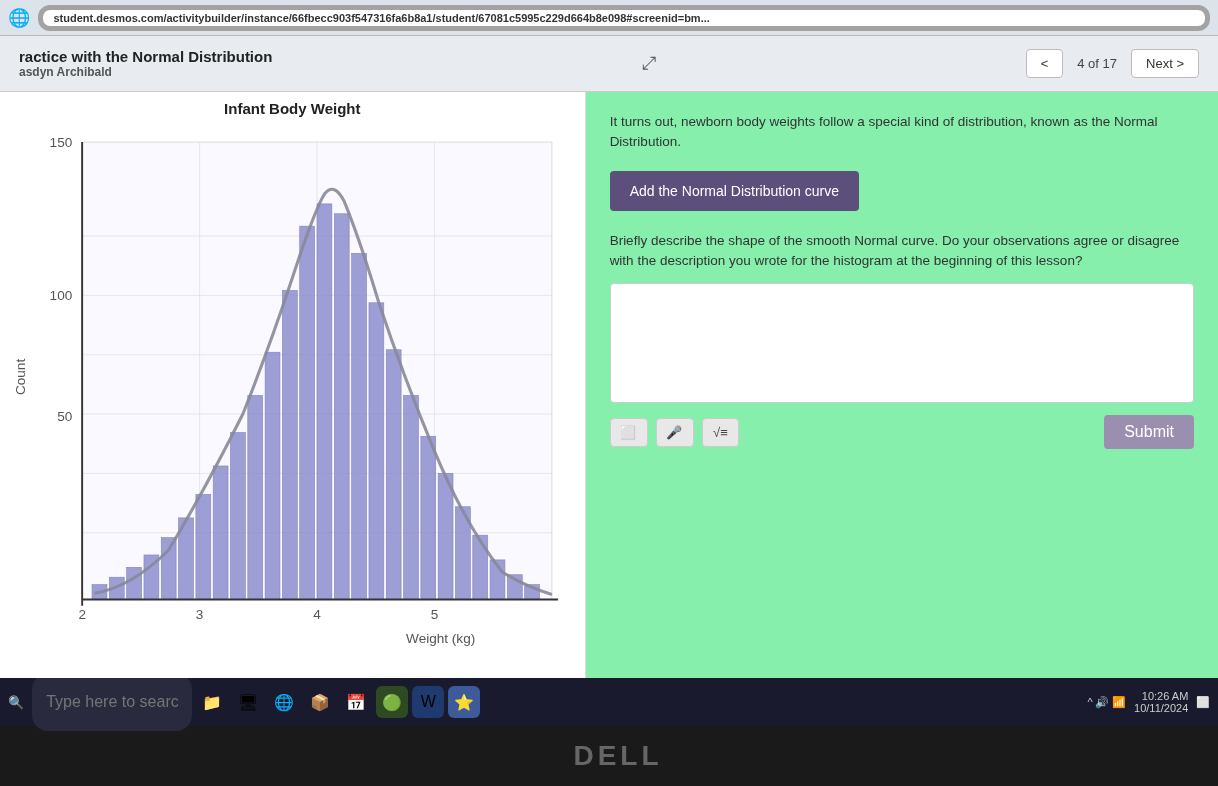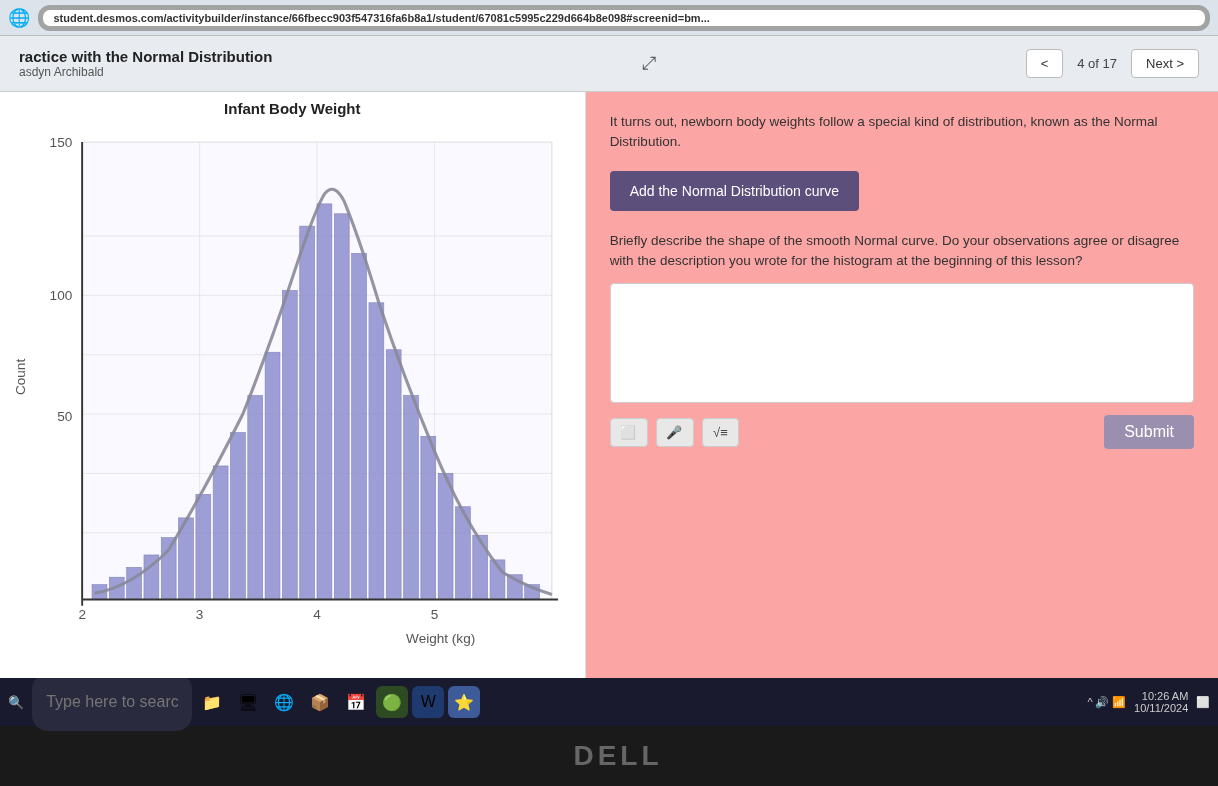--- a/index.html
+++ b/index.html
@@ -62,20 +62,21 @@
       flex-direction: column;
     }
     .nav-title {
       font-size: 15px;
       font-weight: 600;
       color: #222;
     }
     .nav-subtitle {
       font-size: 12px;
       color: #555;
+      font-weight: bold;
     }
     .nav-right {
       display: flex;
       align-items: center;
       gap: 4px;
     }
     .nav-btn {
       background: white;
       border: 1px solid #bbb;
       border-radius: 4px;
@@ -117,21 +118,21 @@
     .graph-svg-container {
       flex: 1;
       position: relative;
     }
 
     
     .right-panel {
       width: 52%;
       padding: 20px 24px;
       overflow-y: auto;
-      background: #fca5a5;
+      background: #86efac;
       border-left: 1px solid #ddd;
     }
     .description-text {
       font-size: 13.5px;
       color: #333;
       line-height: 1.5;
       margin-bottom: 18px;
     }
     .add-curve-btn {
       background: #5c4f7c;

